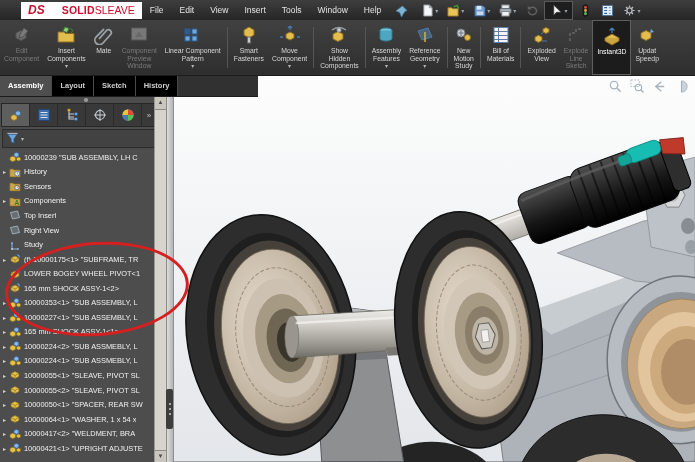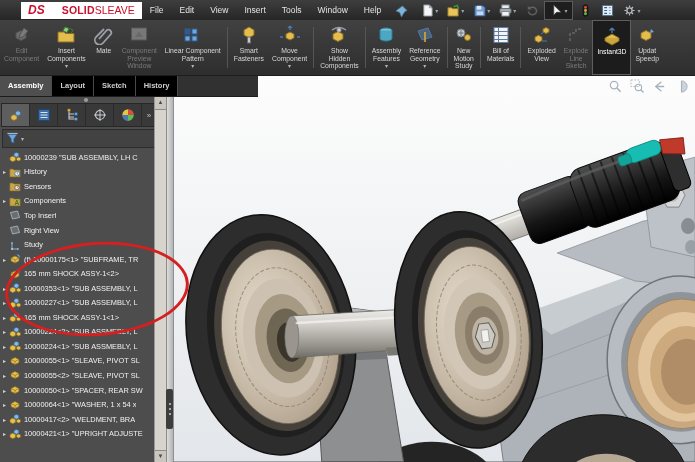--- a/index.html
+++ b/index.html
@@ -661,20 +661,31 @@
       </div>
       <div class="trow">
         <span class="arr"></span>
         <span class="ticon">
           <svg viewBox="0 0 12 12">
             <path d="M2 5l4-2 4 2v3l-4 2-4-2z" fill="#e6c24a" stroke="#8d6f23" stroke-width=".7"></path>
             <path d="M2 5l4 2 4-2M6 7v3" fill="none" stroke="#8d6f23" stroke-width=".7"></path>
             <path d="M7.8 1c2.2.4 3.2 1.8 3.4 3.4-1.6-.4-2.8-1.6-3.4-3.4z" fill="#86b7e8" stroke="#33689e" stroke-width=".6"></path>
           </svg>
         </span>
+        <span class="tlabel">LOWER BOGEY WHEEL PIVOT&lt;1</span>
+      </div>
+      <div class="trow">
+        <span class="arr"></span>
+        <span class="ticon">
+          <svg viewBox="0 0 12 12">
+            <path d="M2 5l4-2 4 2v3l-4 2-4-2z" fill="#e6c24a" stroke="#8d6f23" stroke-width=".7"></path>
+            <path d="M2 5l4 2 4-2M6 7v3" fill="none" stroke="#8d6f23" stroke-width=".7"></path>
+            <path d="M7.8 1c2.2.4 3.2 1.8 3.4 3.4-1.6-.4-2.8-1.6-3.4-3.4z" fill="#86b7e8" stroke="#33689e" stroke-width=".6"></path>
+          </svg>
+        </span>
         <span class="tlabel">165 mm SHOCK ASSY-1&lt;2&gt;</span>
       </div>
       <div class="trow">
         <span class="arr">▸</span>
         <span class="ticon">
           <svg viewBox="0 0 12 12">
             <path d="M1 6.5l2.8-1.4L6.6 6.5v2.8L3.8 10.7 1 9.3z" fill="#e6c24a" stroke="#8d6f23" stroke-width=".7"></path>
             <path d="M5 2.6l2.4-1.2L9.8 2.6v2.5L7.4 6.3 5 5.1z" fill="#86b7e8" stroke="#33689e" stroke-width=".7"></path>
             <path d="M7.6 6.9l2-.9 2 1v2l-2 1-2-1z" fill="#e6c24a" stroke="#8d6f23" stroke-width=".7"></path>
           </svg>

